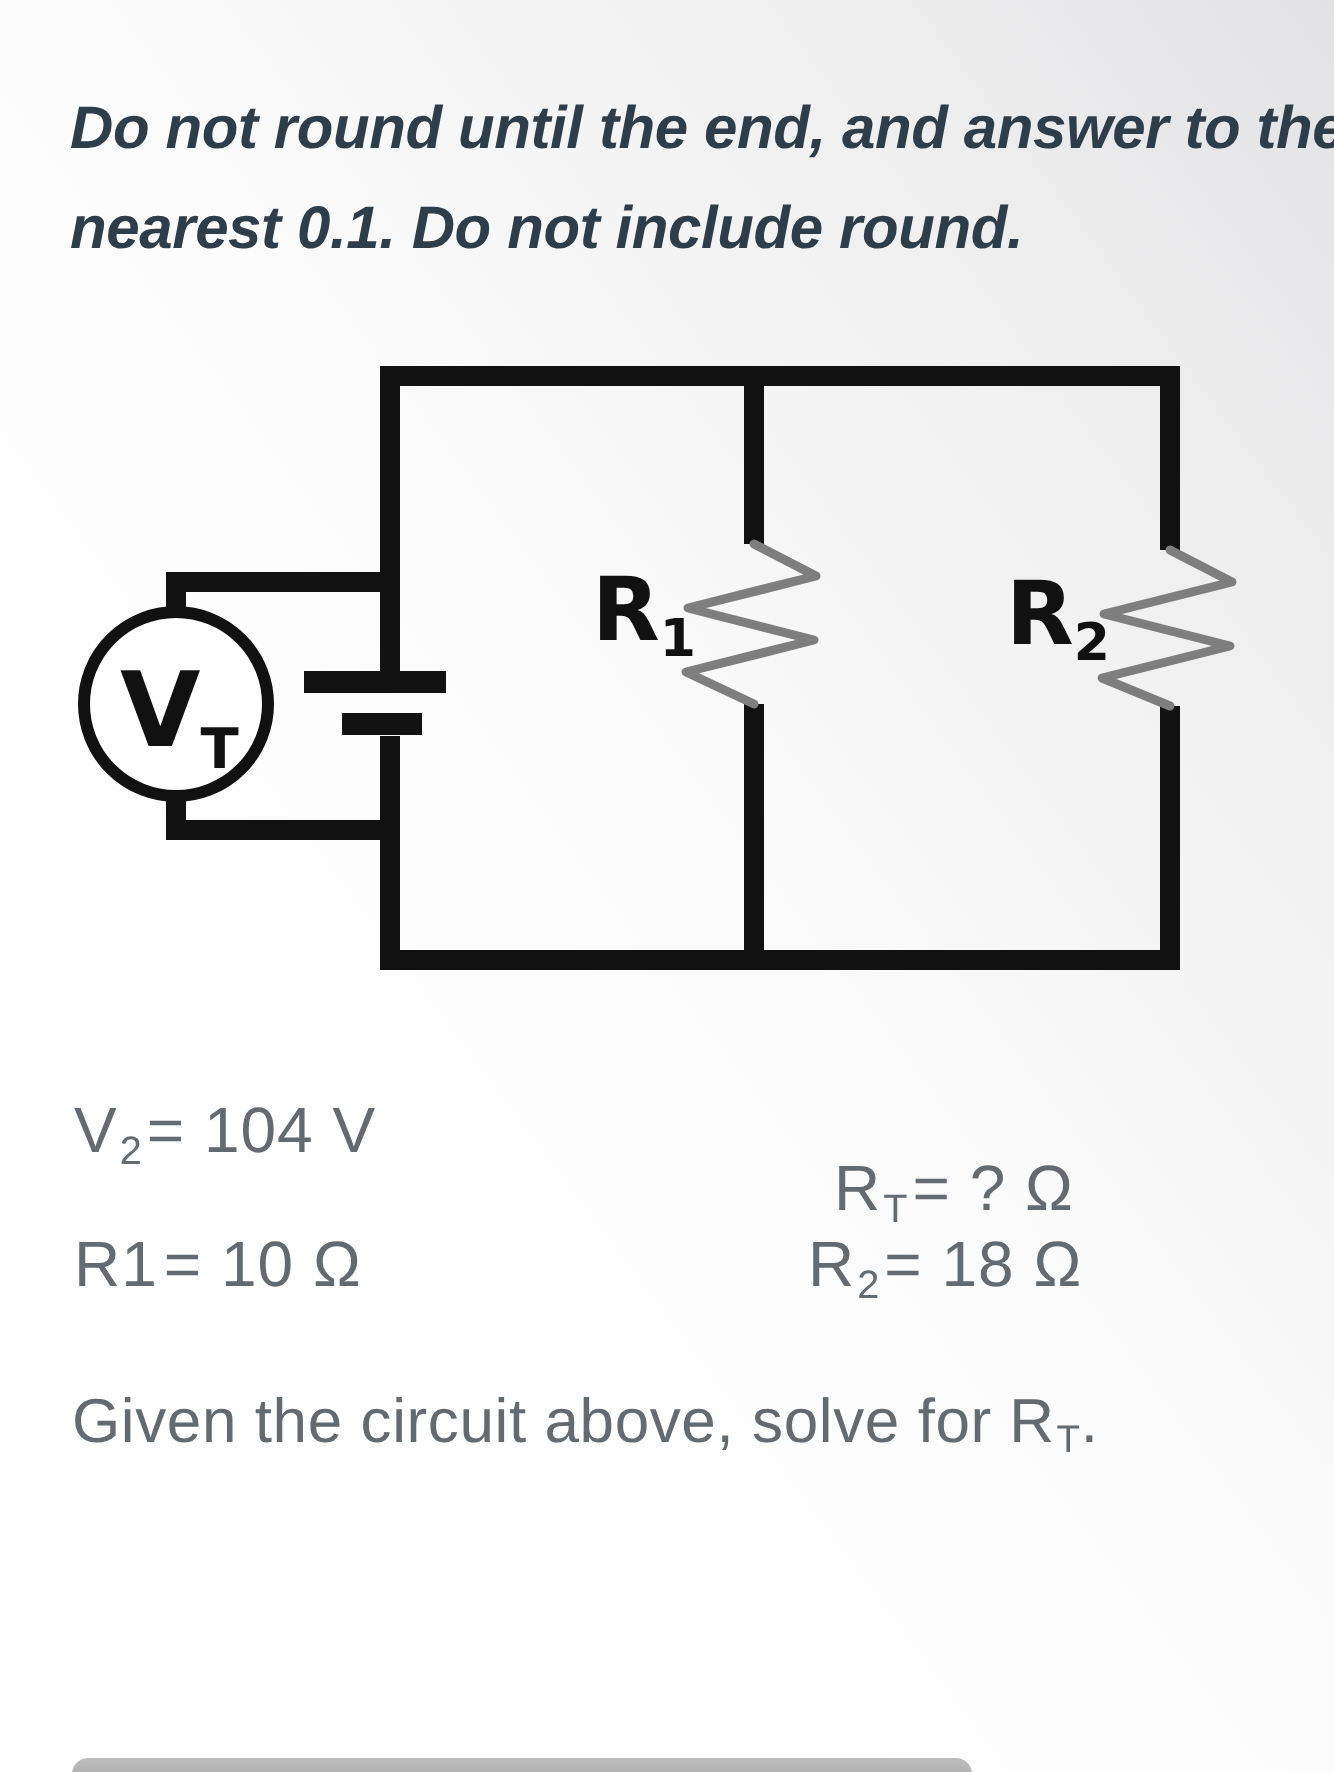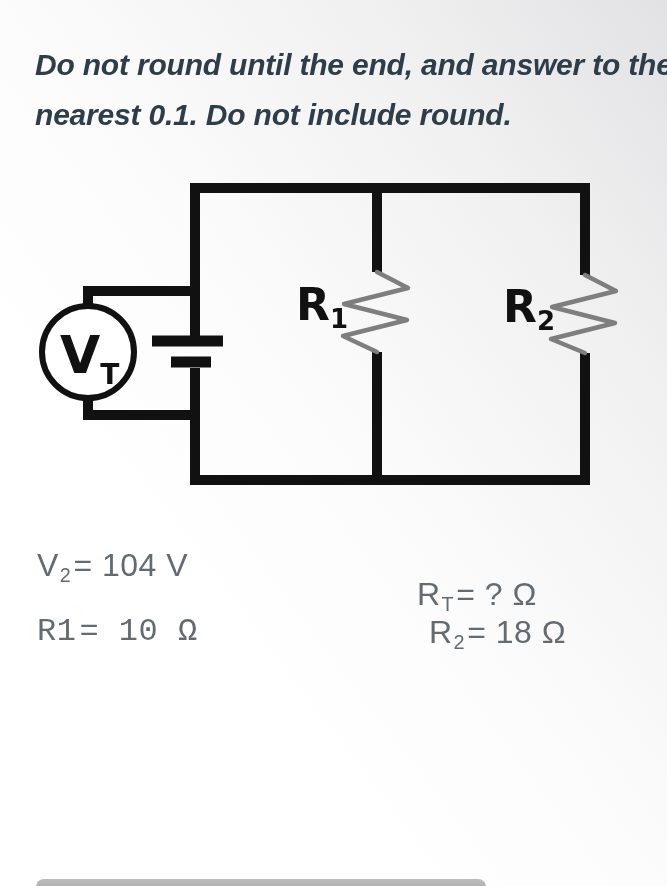--- a/index.html
+++ b/index.html
@@ -113,24 +113,27 @@
   </svg>
 
   <div class="eq" style="left:37px; top:547px;">
     <span>V</span><span class="sub">2</span><span class="eq-val">= 104 V</span>
   </div>
 
   <div class="eq" style="left:417px; top:576px;">
     <span>R</span><span class="sub">T</span><span class="eq-val">= ? Ω</span>
   </div>
 
-  <div class="eq" style="left:37px; top:614px;font-family:Liberation Mono, monospace;">
+  <div class="eq" style="left:37px; top:614px;">
     <span>R1</span><span class="sub"></span><span class="eq-val">= 10 Ω</span>
   </div>
 
-  <div class="eq" style="left:429px; top:614px;">
+  <div class="eq" style="left:404px; top:614px;">
     <span>R</span><span class="sub">2</span><span class="eq-val">= 18 Ω</span>
   </div>
 
+  <div class="q">
+    <span>Given the circuit above, solve for</span><span class="symbol-base">R</span><span class="sub">T</span><span>.</span>
+  </div>
 
   <div class="answer-bar"></div>
 
 </div>
 
 </body></html>

